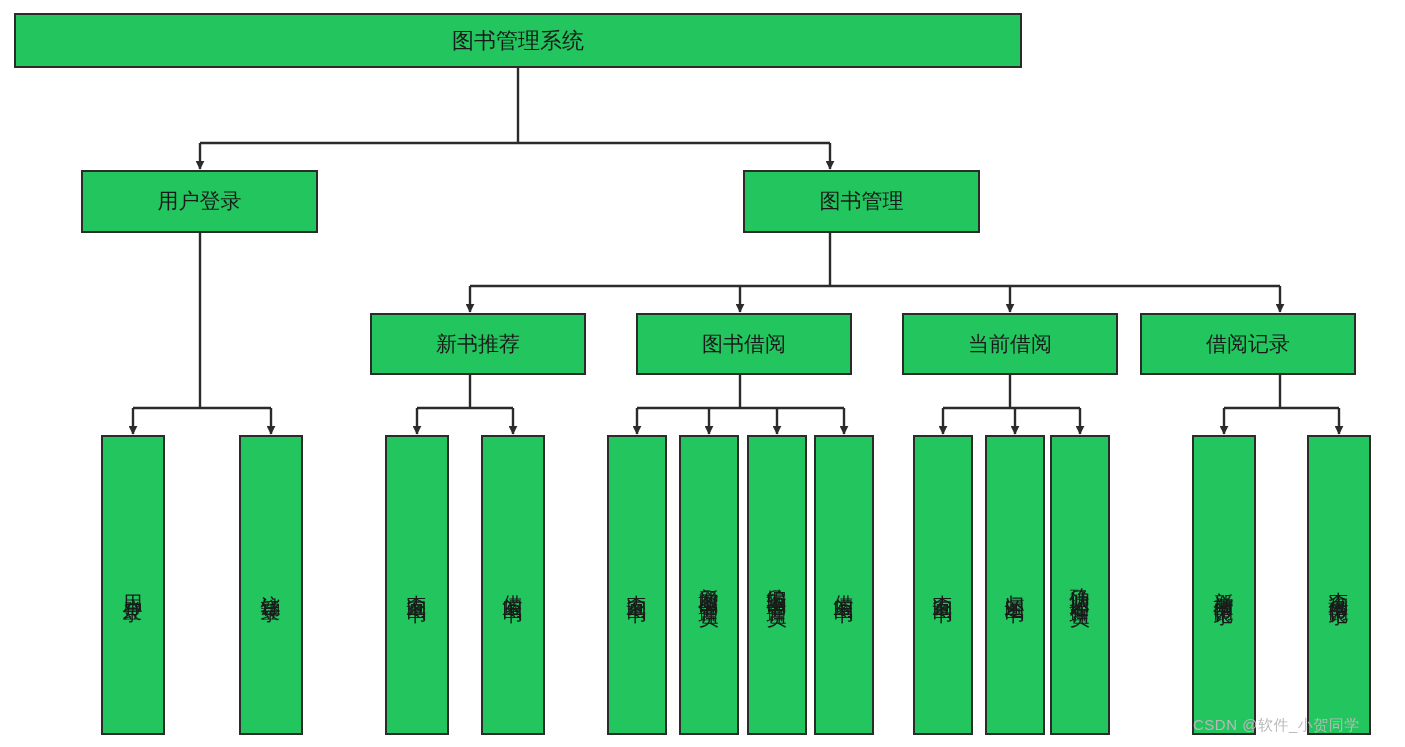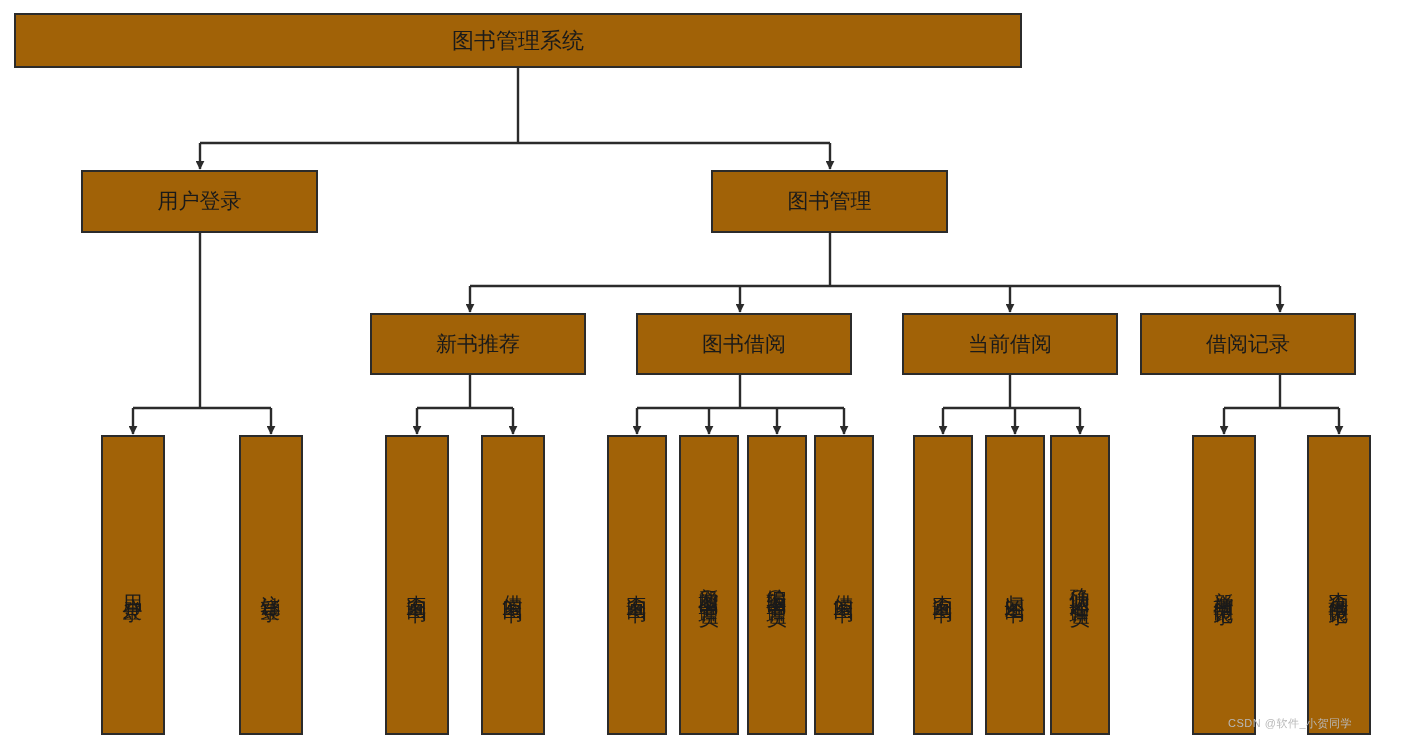--- a/index.html
+++ b/index.html
@@ -22,21 +22,21 @@
     position: absolute;
     left: 0;
     top: 0;
     width: 1405px;
     height: 747px;
     pointer-events: none;
   }
   .node {
     position: absolute;
     box-sizing: border-box;
-    background: #a16207;
+    background: #22c55e;
     border: 2px solid #2b2b2b;
     display: flex;
     align-items: center;
     justify-content: center;
     color: #1a1a1a;
     z-index: 2;
   }
   .node .label {
     display: block;
     text-align: center;
@@ -56,26 +56,25 @@
   }
   .node.vert .label {
     writing-mode: vertical-rl;
     text-orientation: upright;
     font-size: 20px;
     letter-spacing: 3px;
     line-height: 1;
   }
   .watermark {
     position: absolute;
-    font-size: 11px;
+    font-size: 15px;
     color: #b9b9b9;
     white-space: nowrap;
     z-index: 3;
     letter-spacing: 0.5px;
-    padding-left: 35px;
   }
 </style>
 </head>
 <body>
 
 <div id="canvas">
   <svg id="edges" viewBox="0 0 1405 747" xmlns="http://www.w3.org/2000/svg">
     <defs>
       <marker id="arrowhead" markerWidth="9" markerHeight="9" refX="8.2" refY="4.5" orient="auto" markerUnits="userSpaceOnUse">
         <path d="M0,0 L9,4.5 L0,9 z" fill="#2b2b2b"></path>
@@ -118,21 +117,21 @@
       </g>
   </svg>
 
   <div id="nodes">
       <div class="node horiz root" style="left: 14px; top: 13px; width: 1008px; height: 55px;">
         <span class="label">图书管理系统</span>
       </div>
       <div class="node horiz" style="left: 81px; top: 170px; width: 237px; height: 63px;">
         <span class="label">用户登录</span>
       </div>
-      <div class="node horiz" style="left: 711px; top: 170px; width: 237px; height: 63px; align-items: center;">
+      <div class="node horiz" style="left: 743px; top: 170px; width: 237px; height: 63px; align-items: center;">
         <span class="label">图书管理</span>
       </div>
       <div class="node horiz" style="left: 362px; top: 313px; width: 216px; height: 62px; margin-left: 8px;">
         <span class="label">新书推荐</span>
       </div>
       <div class="node horiz" style="left: 636px; top: 313px; width: 216px; height: 62px;">
         <span class="label">图书借阅</span>
       </div>
       <div class="node horiz" style="left: 902px; top: 313px; width: 216px; height: 62px;">
         <span class="label">当前借阅</span>

